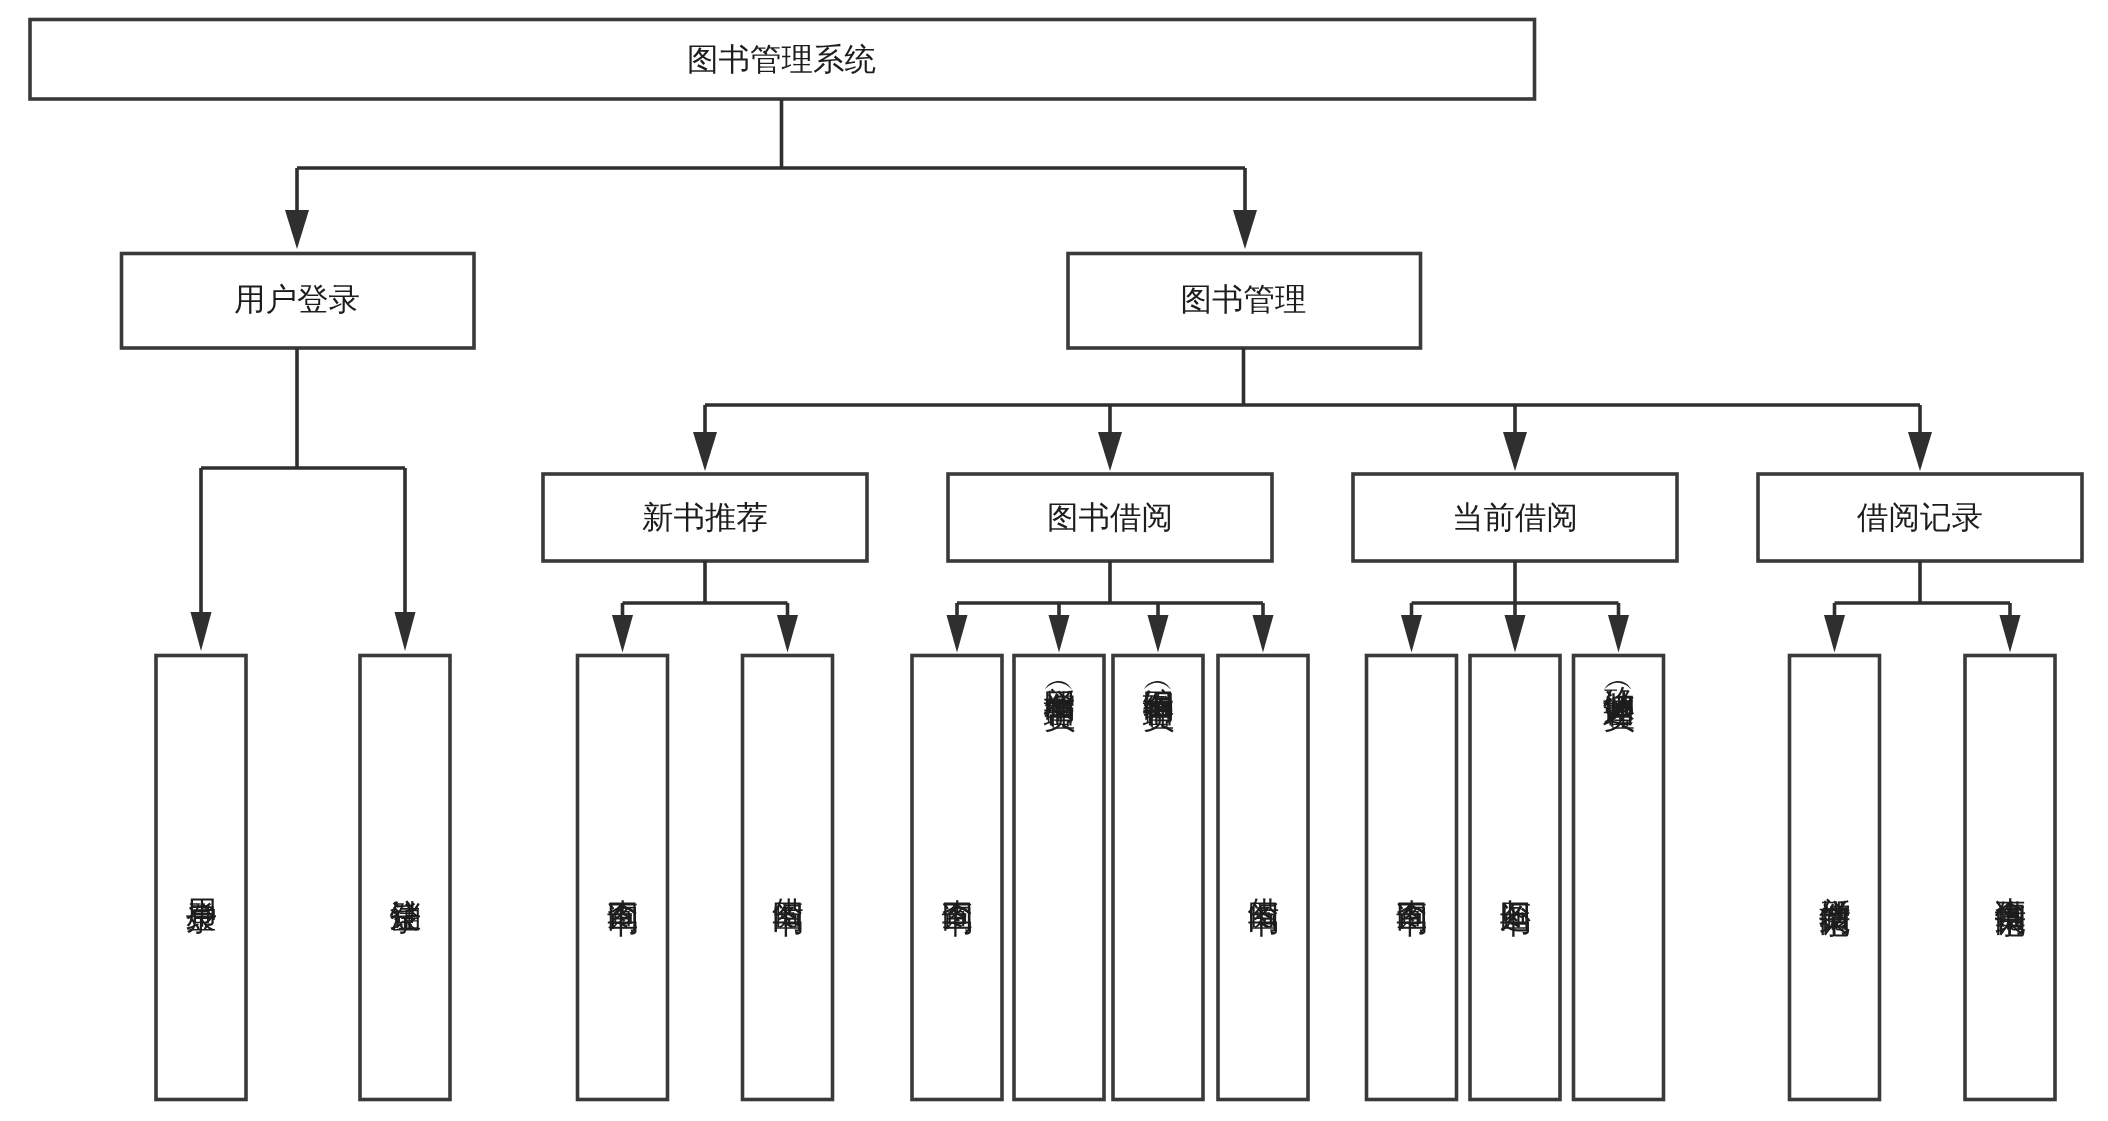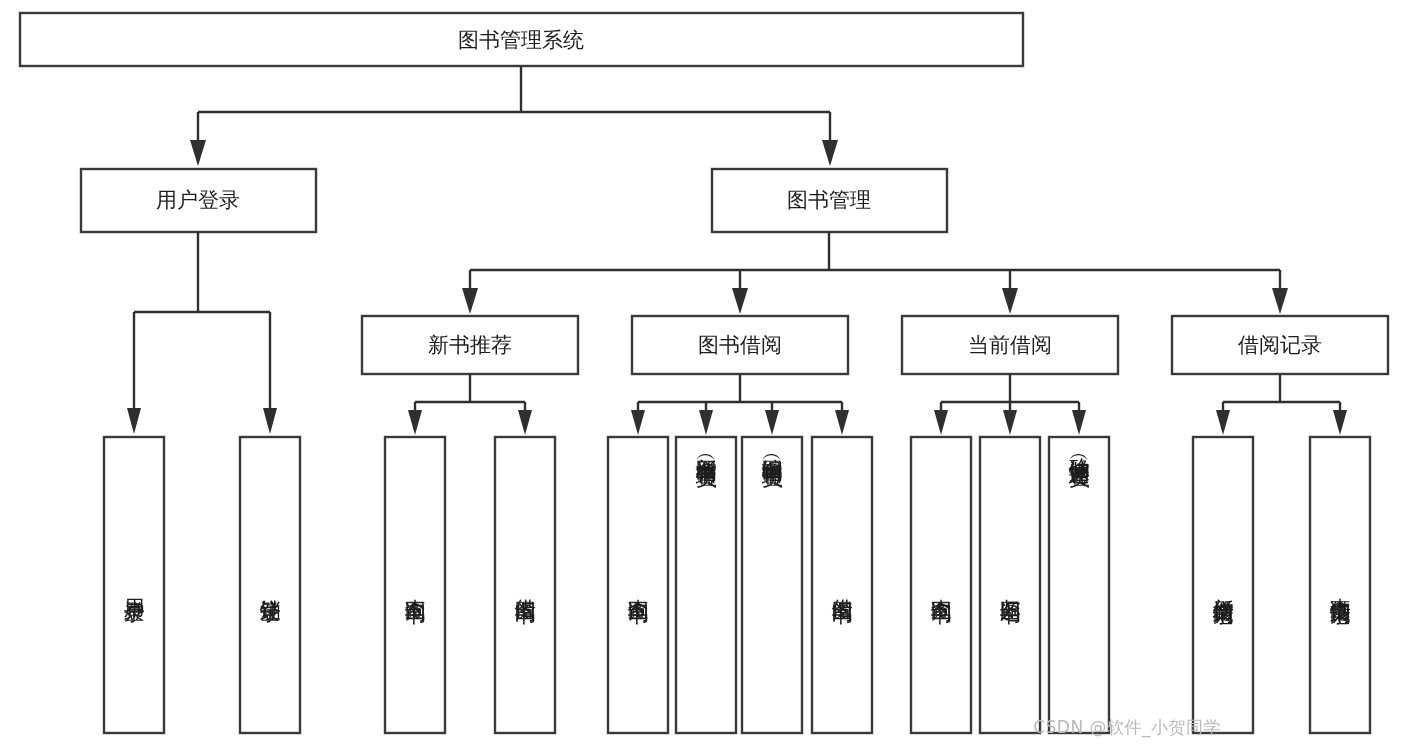--- a/index.html
+++ b/index.html
@@ -241,15 +241,14 @@
     <span class="leaf-label">确认归还（管理员）</span>
   </div>
 
   <div class="leaf-label-wrap" style="left:1193px; top:437px; width:60px; height:296px;">
     <span class="leaf-label">新增借阅记录</span>
   </div>
   <div class="leaf-label-wrap" style="left:1310px; top:437px; width:60px; height:296px;">
     <span class="leaf-label">查询借阅记录</span>
   </div>
 
-  <div id="watermark">CSDN @软件_小贺同学</div>
 
 </div>
 
 </body></html>

